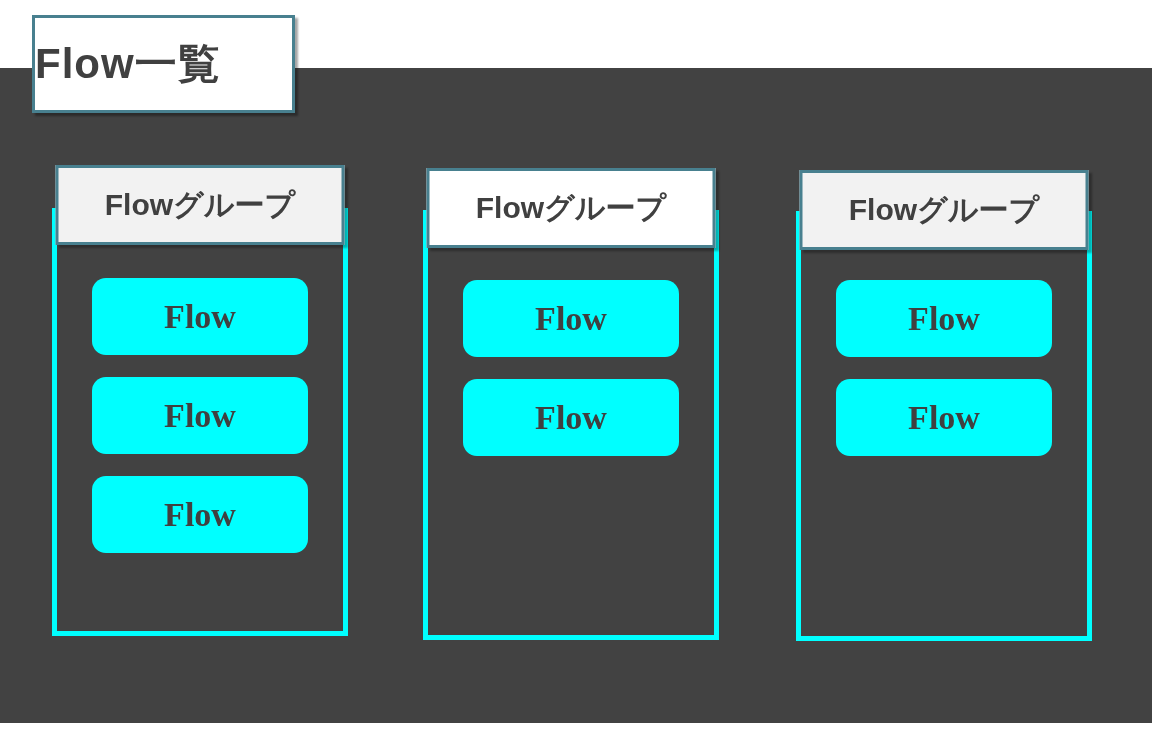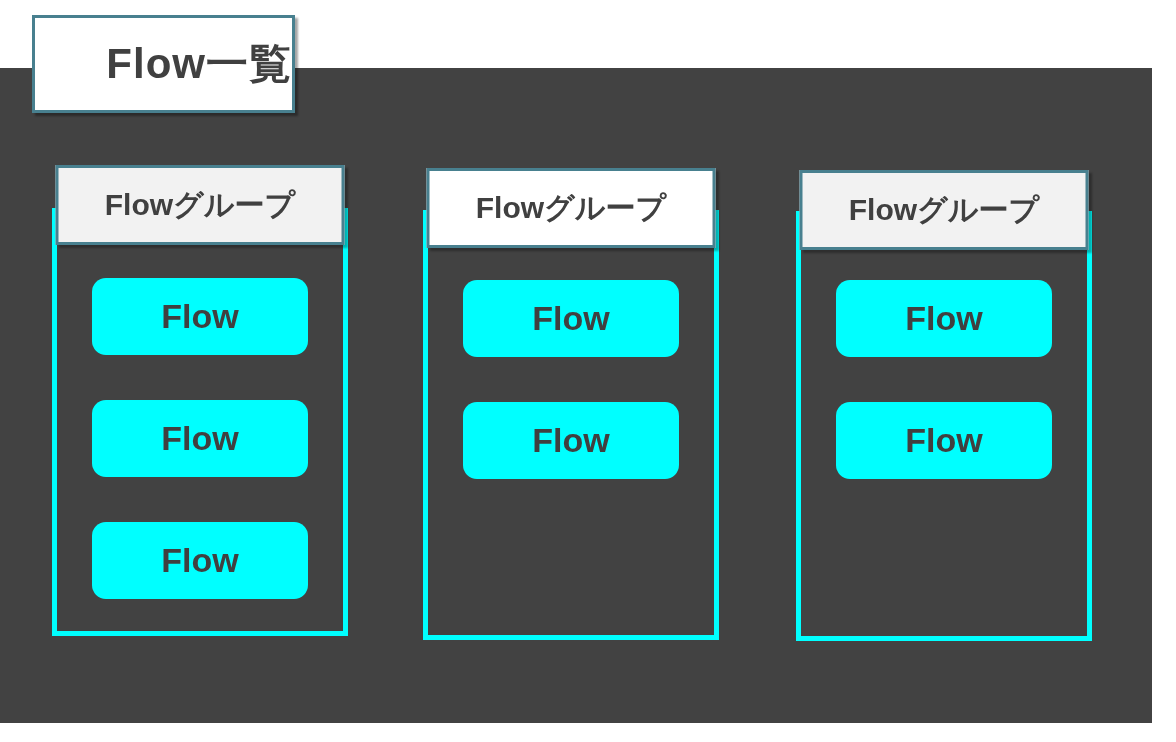--- a/index.html
+++ b/index.html
@@ -28,21 +28,21 @@
     left: 32px;
     top: 15px;
     width: 263px;
     height: 98px;
     box-sizing: border-box;
     background: #ffffff;
     border: 3px solid #48808F;
     box-shadow: 3px 3px 2px rgba(0,0,0,0.35);
     display: flex;
     align-items: center;
-    justify-content: flex-end;
+    justify-content: flex-start;
     font-size: 42px;
     font-weight: bold;
     color: #404040;
     letter-spacing: 1px;
   }
   .group {
     position: absolute;
     width: 296px;
     height: 472px;
   }
@@ -79,21 +79,22 @@
     color: #404040;
   }
   #g2 .group-label { background: #FFFFFF; }
   .flows {
     position: absolute;
     top: 113px;
     left: 50%;
     transform: translateX(-50%);
     display: flex;
     flex-direction: column;
-    gap: 45px;
+    gap: 22px;
+    font-family: Liberation Serif, serif;
   }
   #g2 .flows { top: 112px; }
   #g3 .flows { top: 110px; }
   .flow-btn {
     width: 216px;
     height: 77px;
     background: #00FFFF;
     border-radius: 14px;
     display: flex;
     align-items: center;

